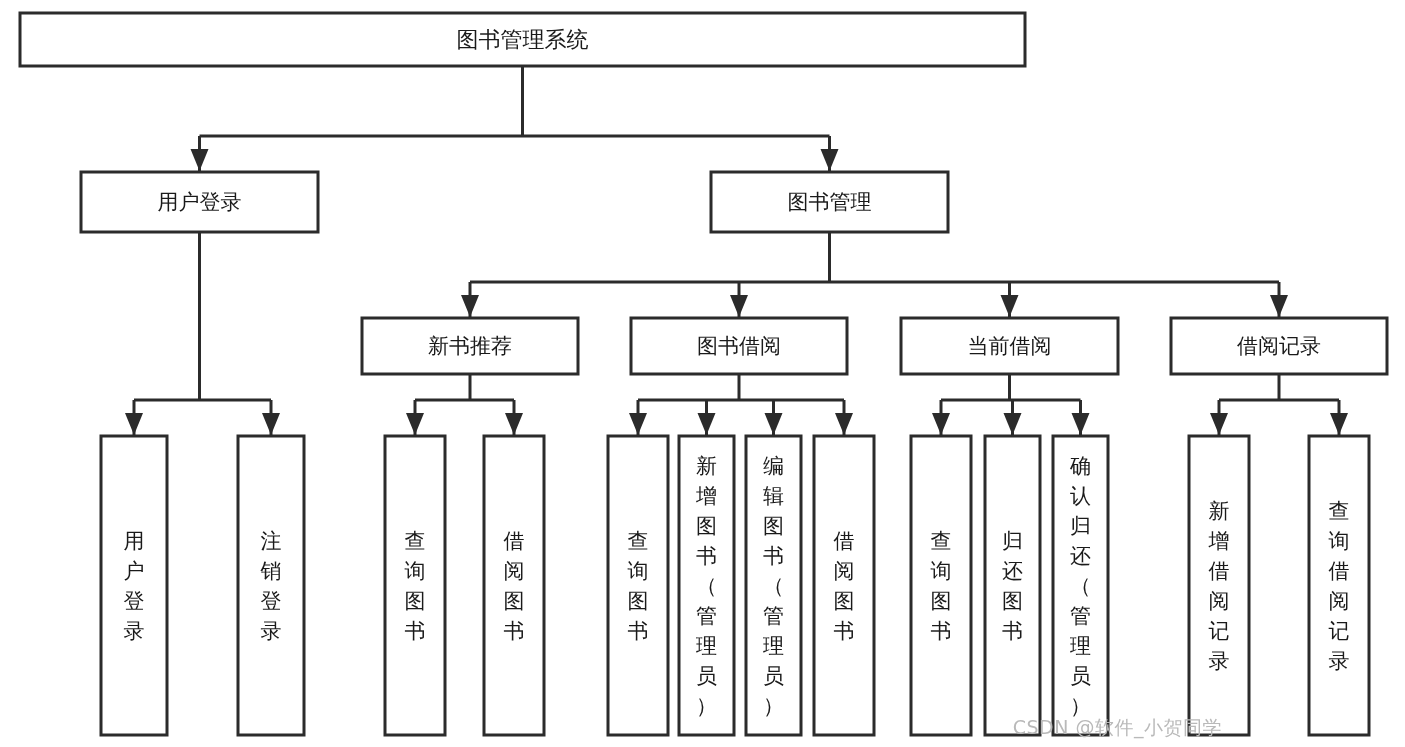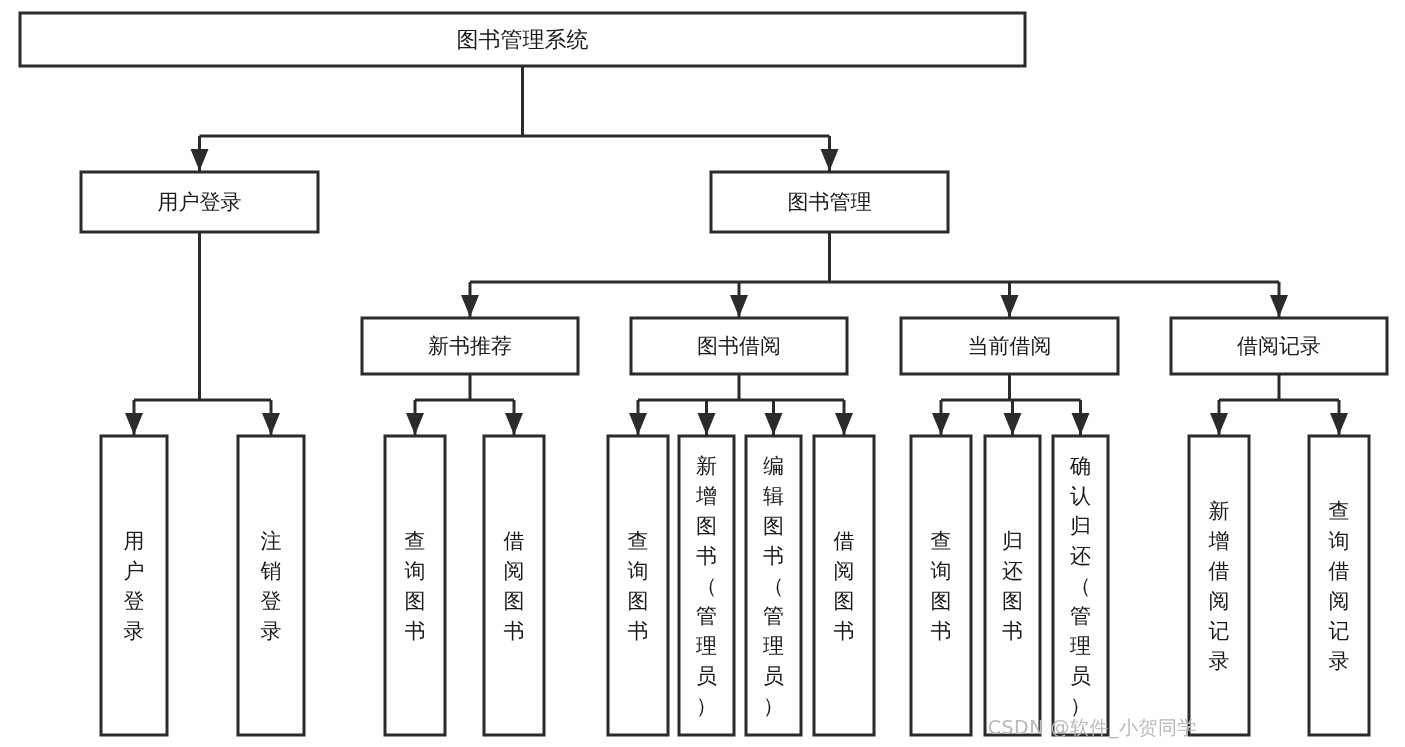--- a/index.html
+++ b/index.html
@@ -51,21 +51,21 @@
     stroke-width: 3;
     fill: none;
     stroke-linecap: butt;
   }
   .edge-arrow {
     fill: #2b2b2b;
     stroke: none;
   }
   .watermark-text {
     position: absolute;
-    right: 29px;
+    right: 4px;
     bottom: 6px;
     font-family: "DejaVu Sans", "Liberation Sans", sans-serif;
     font-size: 19px;
     color: #b9b9b9;
     letter-spacing: 0.5px;
     white-space: nowrap;
     pointer-events: none;
   }
 </style>
 </head>

